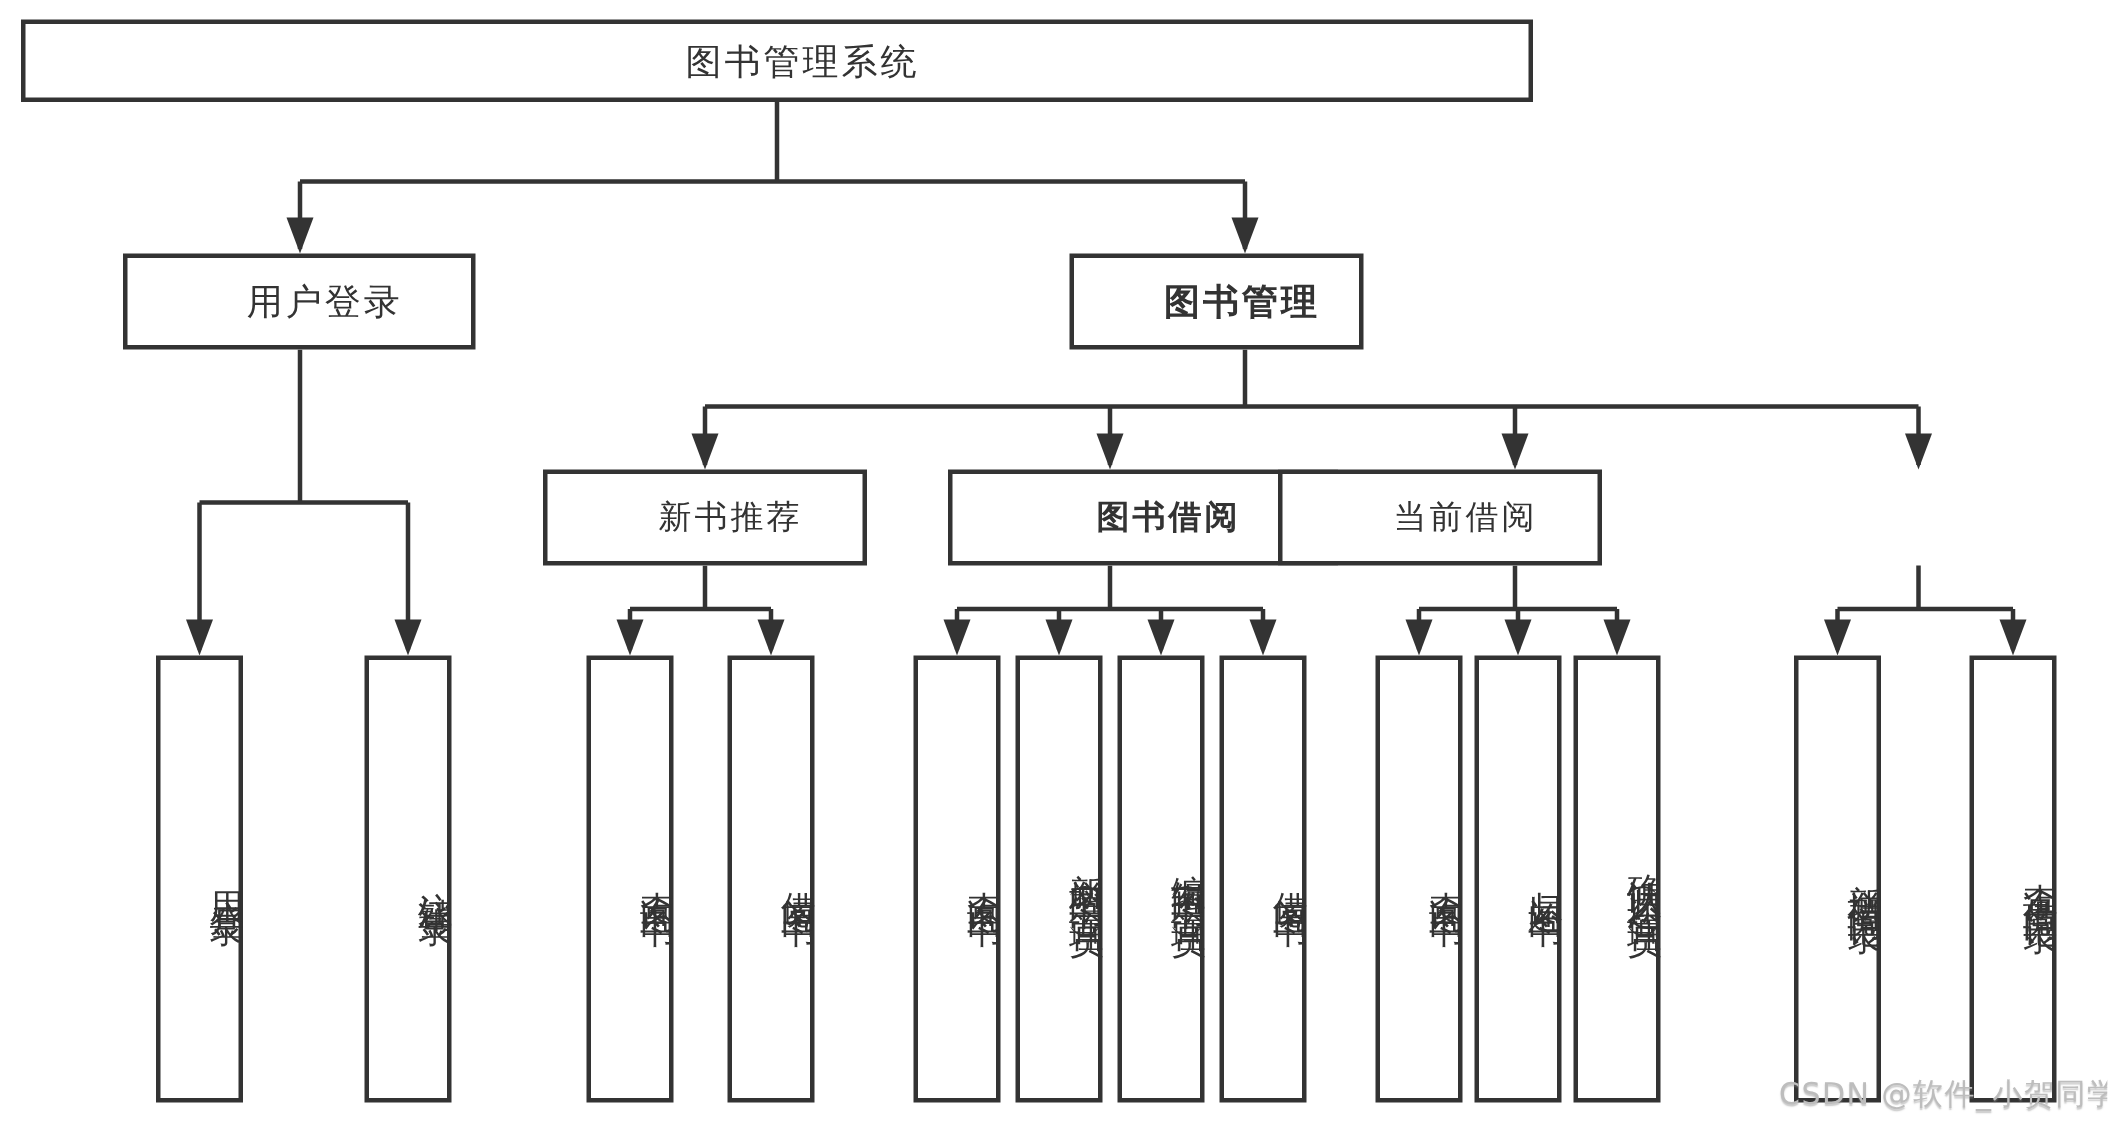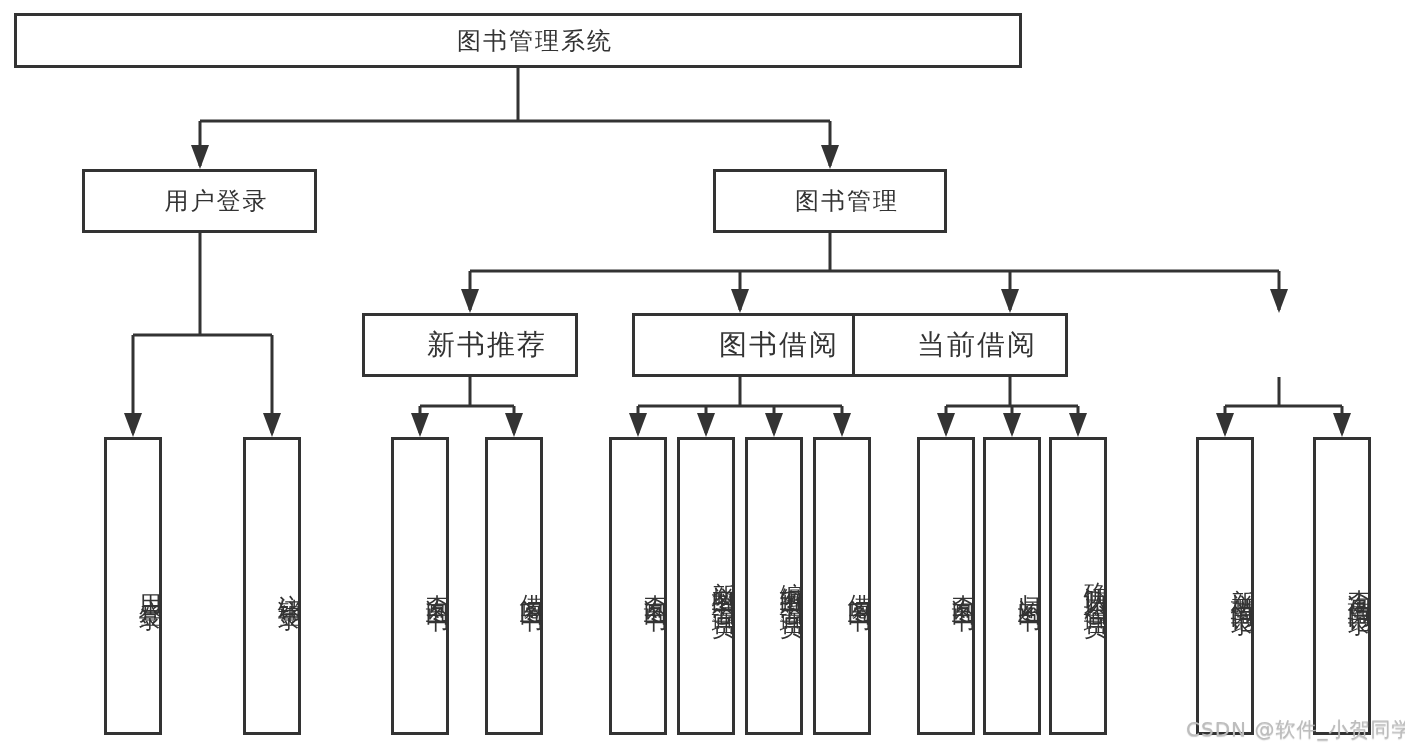--- a/index.html
+++ b/index.html
@@ -21,21 +21,21 @@
     position: absolute;
     background: #ffffff;
     border: 3px solid #333333;
     display: flex;
     align-items: center;
     justify-content: center;
     text-align: center;
     padding-left: 34px;
   }
   .h-box { font-size: 24px; letter-spacing: 2px; }
-  .h-box.small { font-size: 28px; }
+  .h-box.small { font-size: 22px; }
   .v-box .v-text {
     writing-mode: vertical-rl;
     text-orientation: mixed;
     font-size: 23px;
     letter-spacing: 5px;
     line-height: 1.1;
     white-space: nowrap;
   }
   .watermark {
     position: absolute;
@@ -87,28 +87,28 @@
     </g>
   </svg>
 
   <div class="box h-box" style="left:14px; top:13px; width:1008px; height:55px;">
     <span>图书管理系统</span>
   </div>
 
   <div class="box h-box" style="left:82px; top:169px; width:235px; height:64px;">
     <span>用户登录</span>
   </div>
-  <div class="box h-box" style="left:713px; top:169px; width:234px; height:64px;">
+  <div class="box h-box" style="left:713px; top:169px; width:196px; height:64px;font-weight:bold;">
     <span>图书管理</span>
   </div>
 
   <div class="box h-box small" style="left:362px; top:313px; width:216px; height:64px;">
     <span>新书推荐</span>
   </div>
-  <div class="box h-box small" style="left:632px; top:313px; width:260px; height:64px;">
+  <div class="box h-box small" style="left:632px; top:313px; width:260px; height:64px;font-weight:bold;">
     <span>图书借阅</span>
   </div>
   <div class="box h-box small" style="left:852px; top:313px; width:216px; height:64px;">
     <span>当前借阅</span>
   </div>
 
   <div class="box v-box" style="left:104px; top:437px; width:58px; height:298px;">
     <span class="v-text">用户登录</span>
   </div>
   <div class="box v-box" style="left:243px; top:437px; width:58px; height:298px;">

